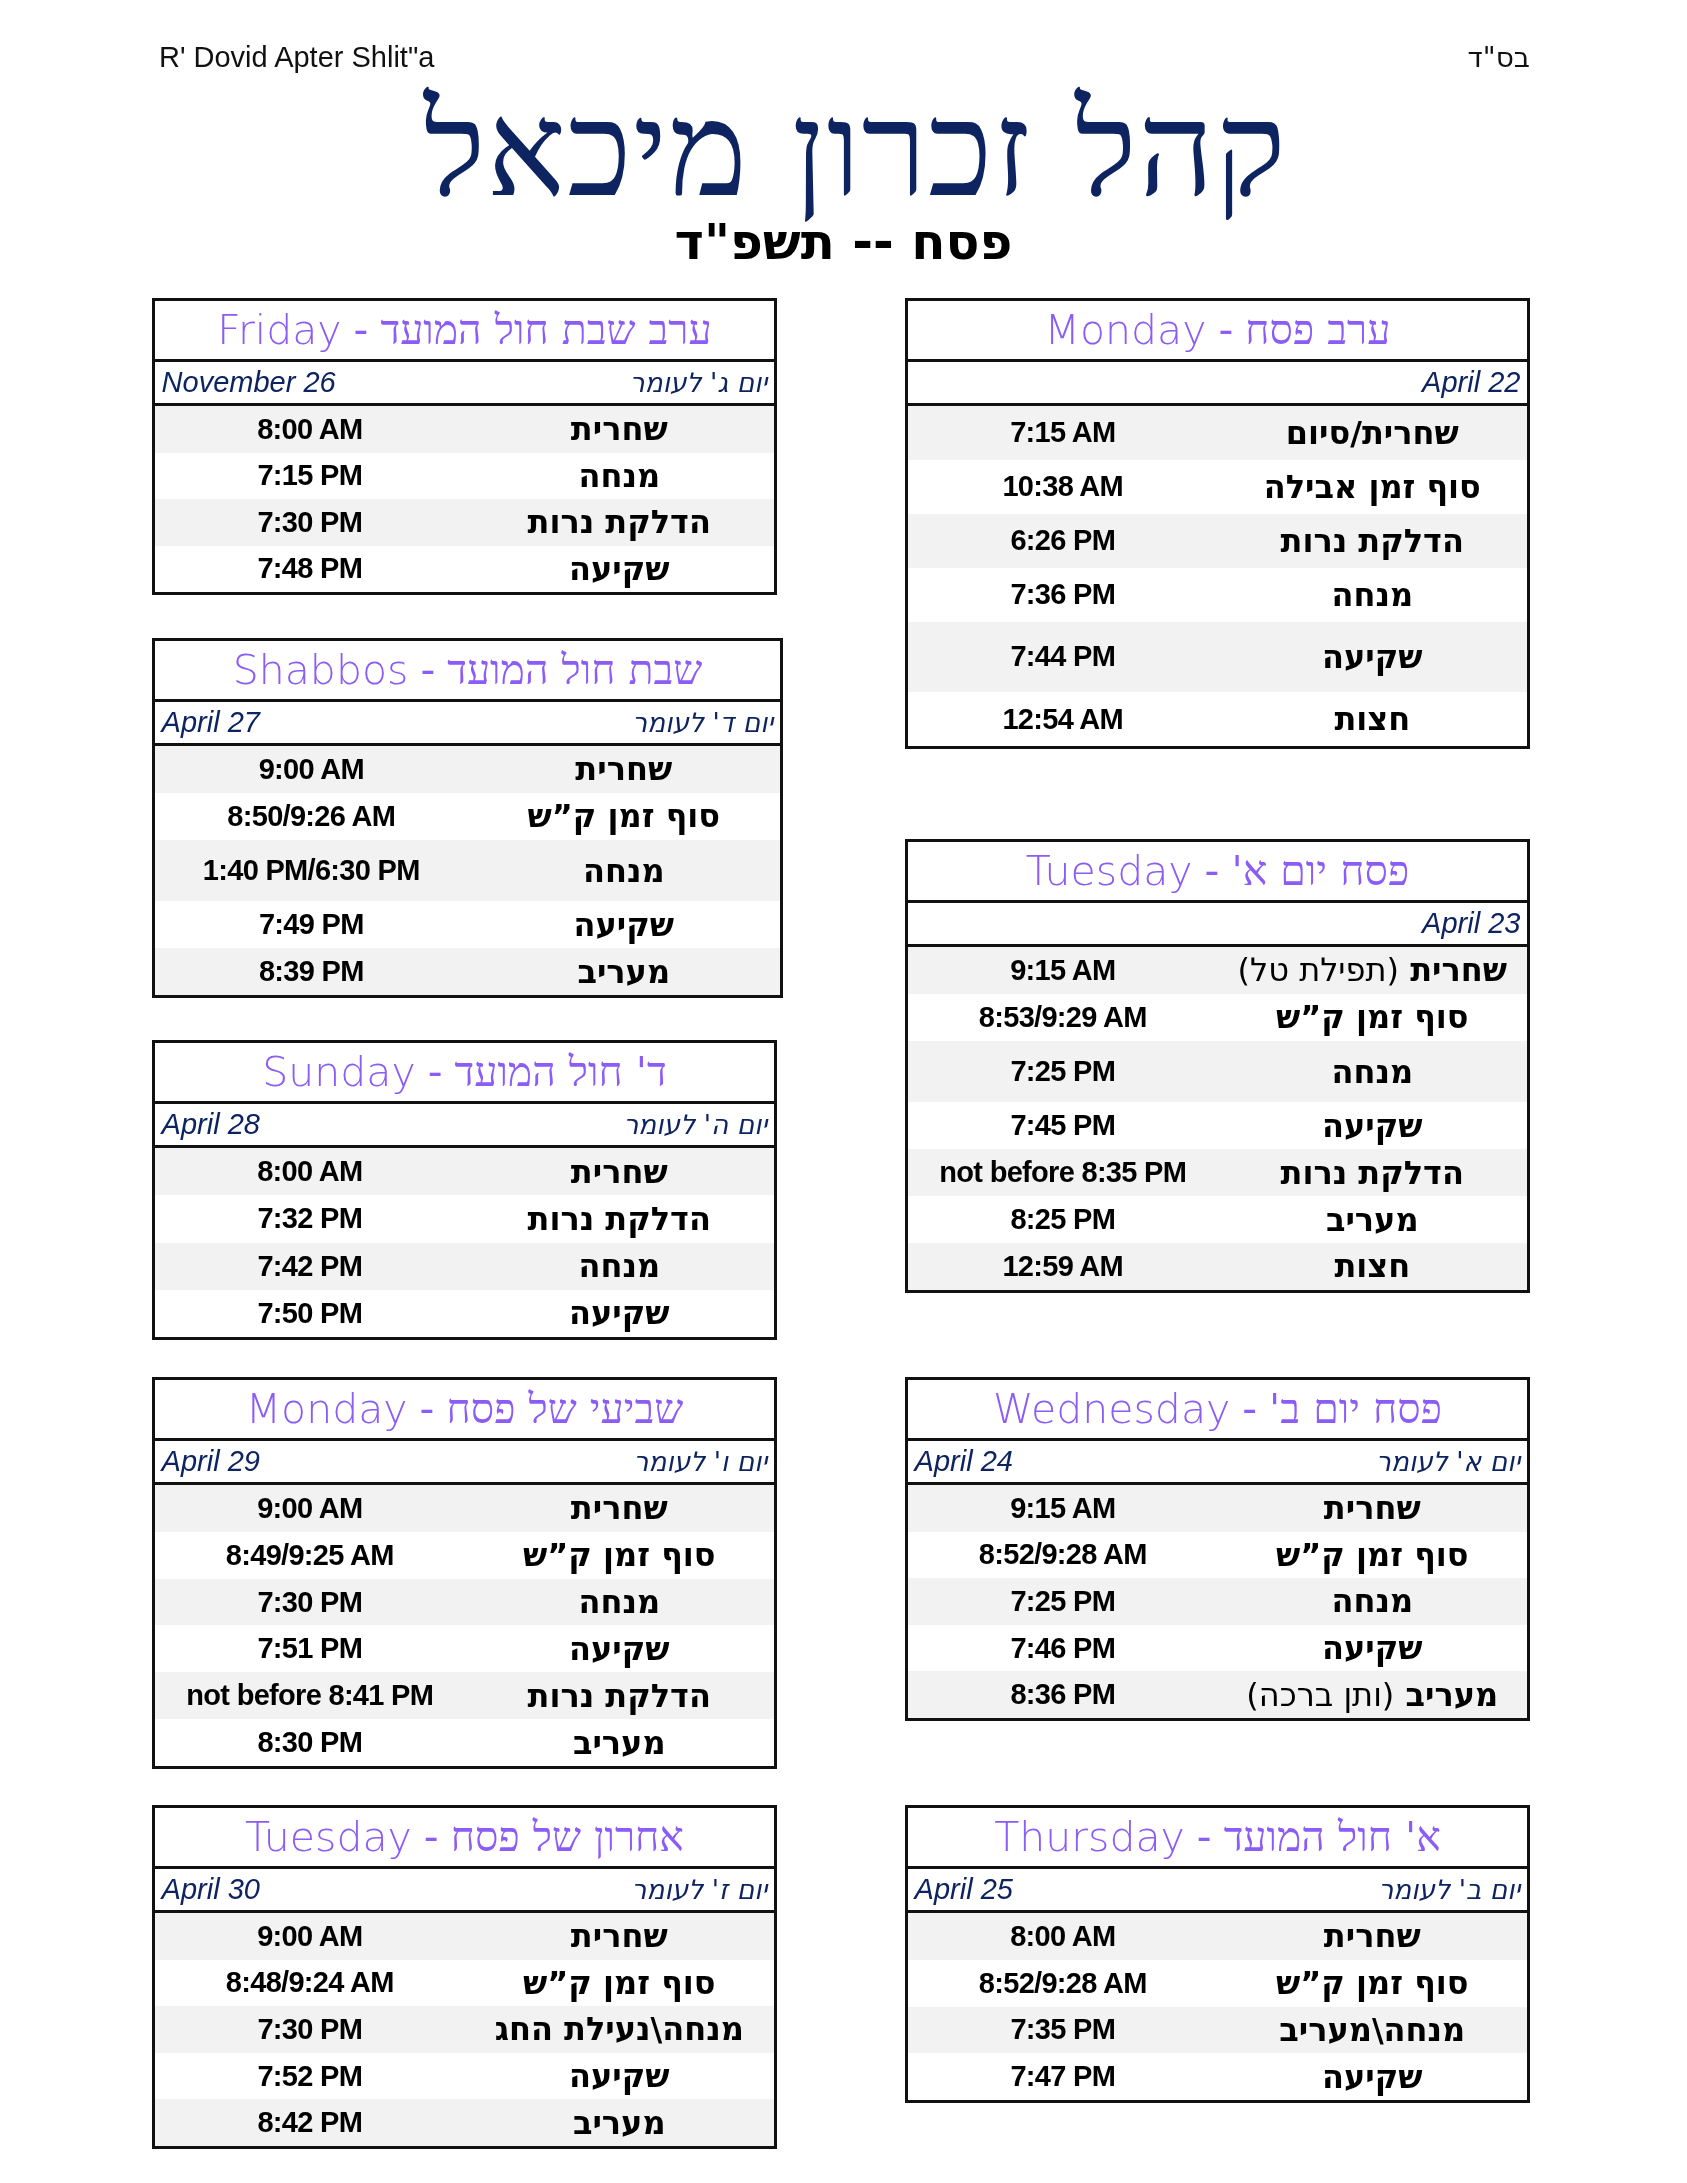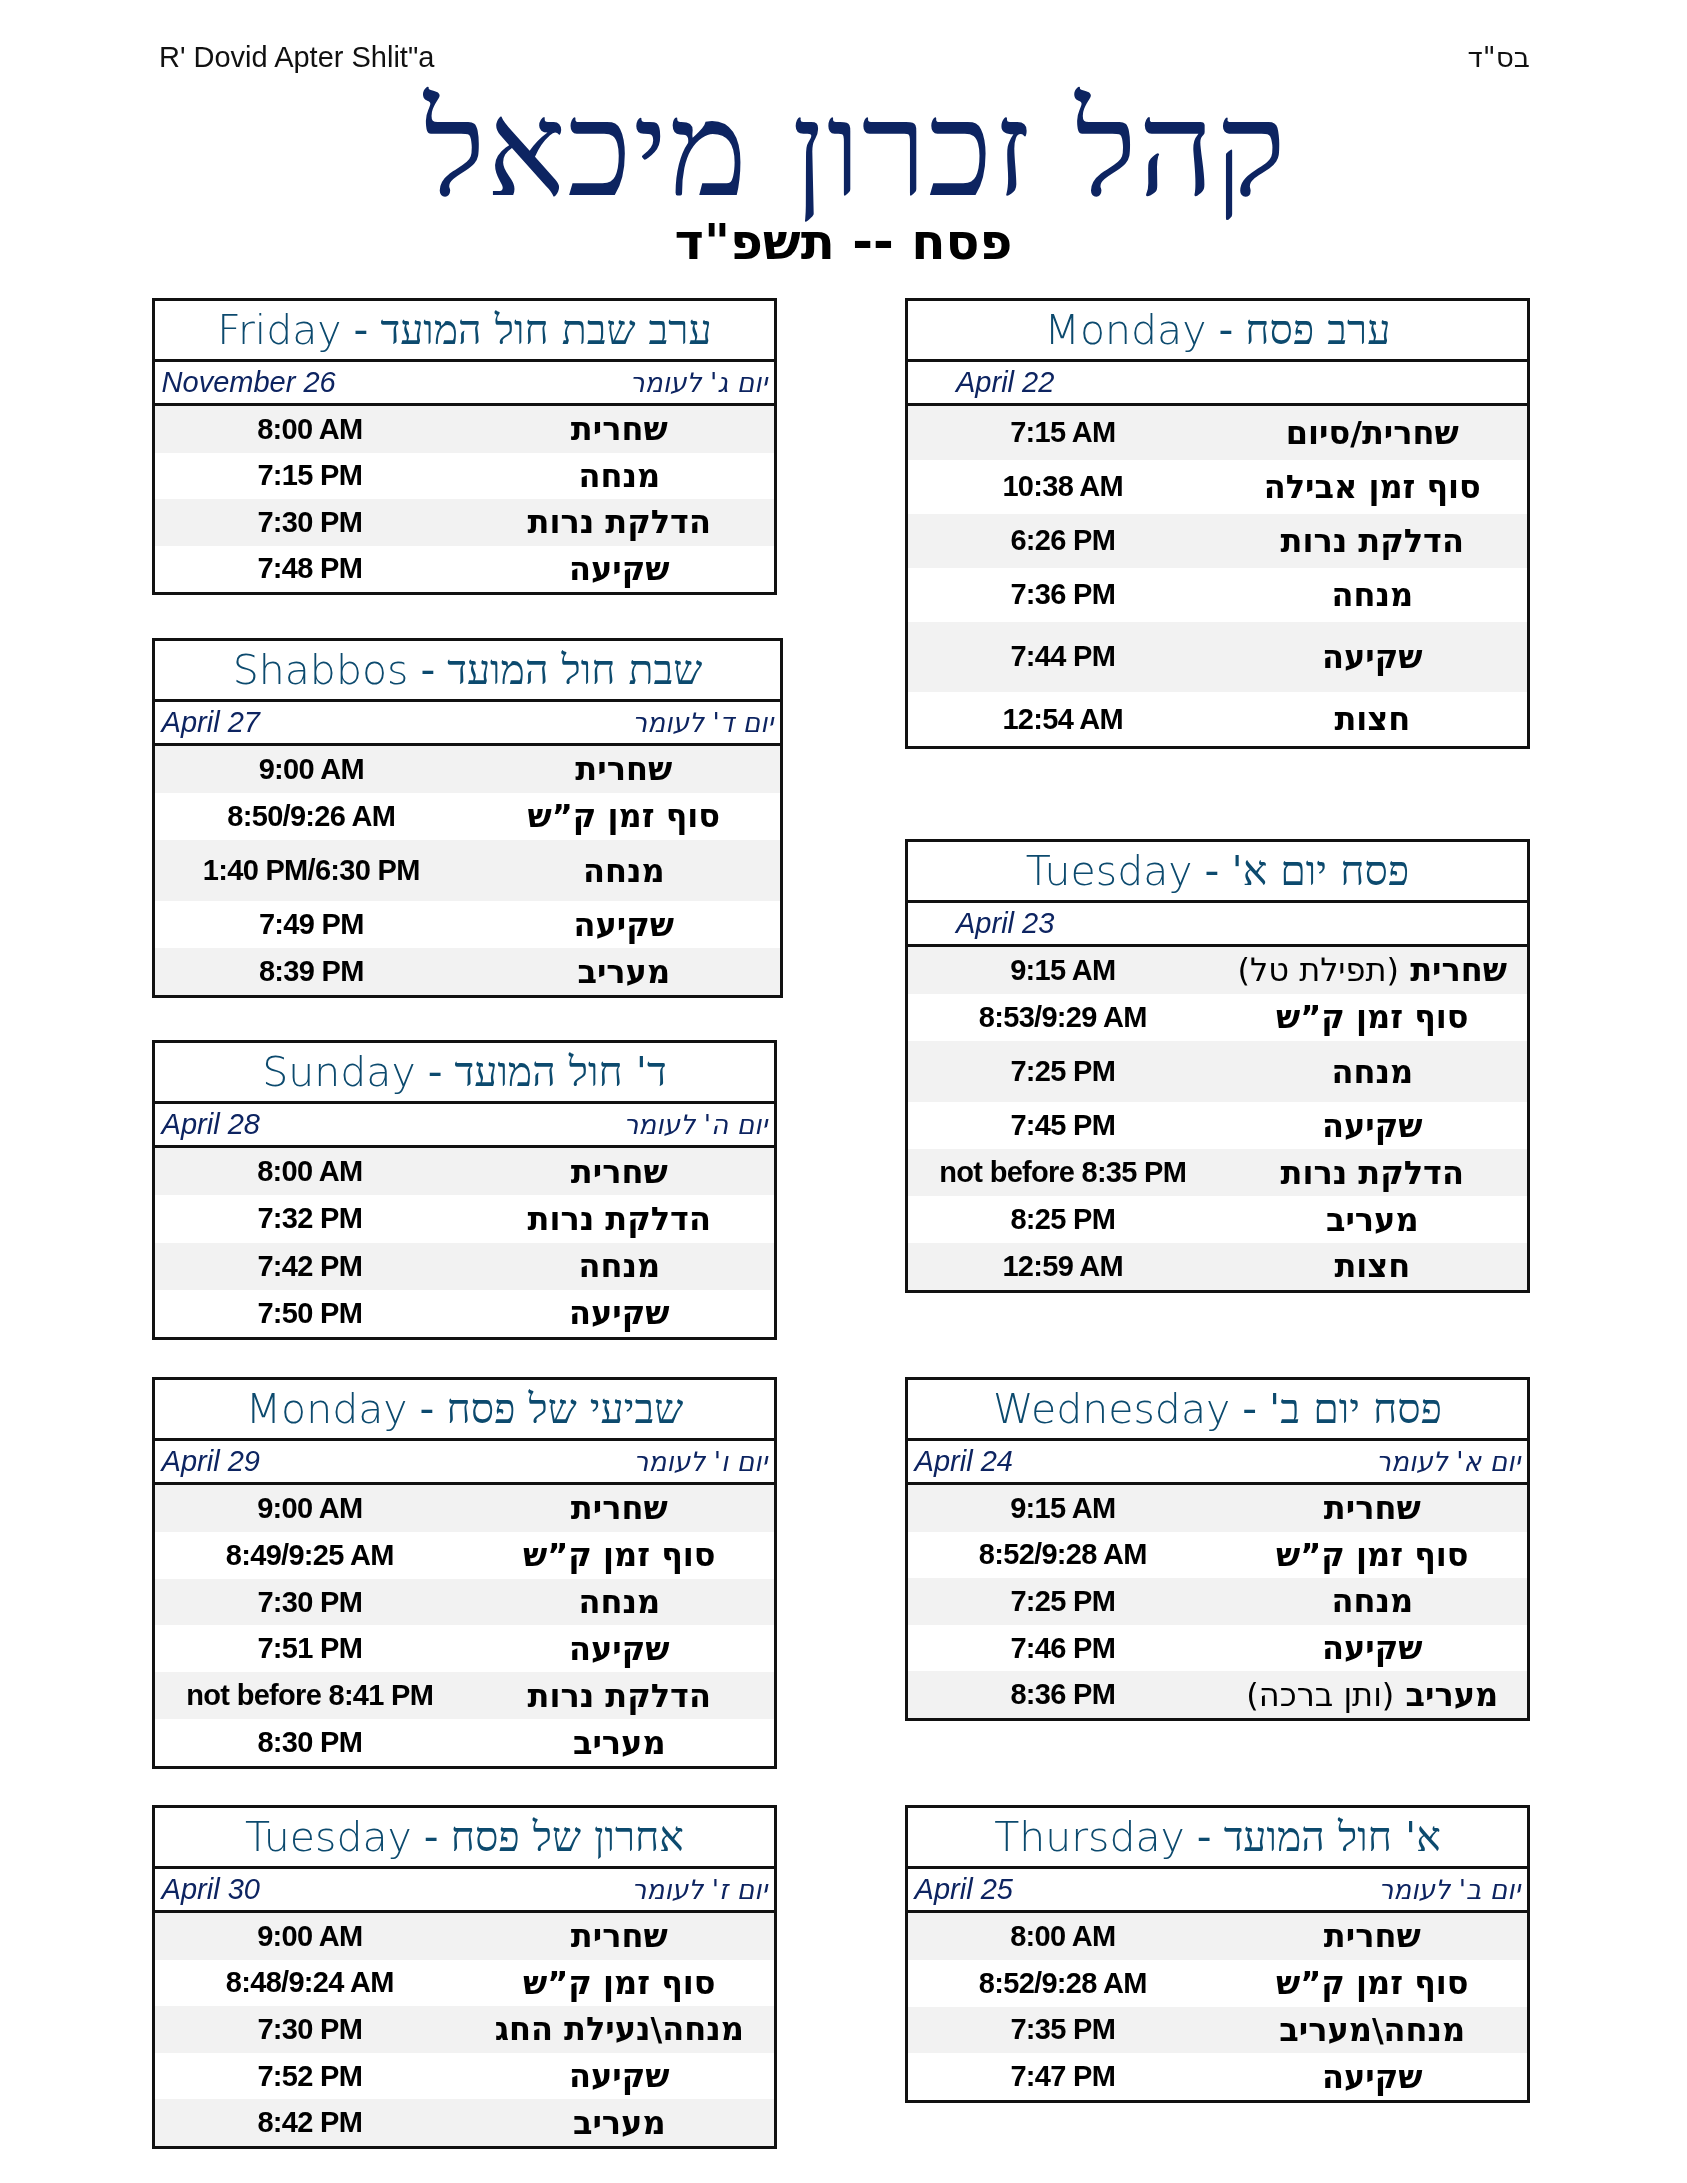--- a/index.html
+++ b/index.html
@@ -13,28 +13,28 @@
            font-family:"DejaVu Serif", serif; font-size:132px; line-height:152px;
            color:#0d2461; direction:rtl; letter-spacing:1.3px; }
   .subtitle { position:absolute; left:0; width:1687px; top:210px; text-align:center;
               font-family:"DejaVu Sans", sans-serif; font-weight:bold; font-size:50px;
               line-height:64px; direction:rtl; color:#000; }
 
   .card { position:absolute; border:3.3px solid #111; background:#fff; box-sizing:border-box;
           display:flex; flex-direction:column; }
   .card-header { border-bottom:3.3px solid #111; display:flex; align-items:center;
                  justify-content:center; height:58px; flex:none;
-                 font-size:41px; color:#0c4a6e; white-space:nowrap; }
+                 font-size:41px; color:#8b5cf6; white-space:nowrap; }
   .card-header .en { font-family:"DejaVu Sans", sans-serif; font-weight:300; }
   .card-header .sep { font-family:"DejaVu Sans", sans-serif; margin:0 12px; }
   .card-header .he { font-family:"DejaVu Serif", serif; direction:rtl; }
   .card-sub { border-bottom:3.3px solid #111; height:41px; flex:none; display:flex;
               align-items:center; justify-content:space-between; padding:0 6.6px;
               font-style:italic; color:#0d2461; font-size:29px; }
-  .card-sub.center { justify-content:flex-start;padding-left:48px; }
+  .card-sub.center { justify-content:flex-end;padding-left:48px; }
   .card-sub .date { font-family:"Liberation Sans", sans-serif; }
   .card-sub .omer { font-family:"DejaVu Sans", sans-serif; direction:rtl; font-size:26.5px; }
   .rows { flex:1; display:flex; flex-direction:column; }
   .row { flex:1; display:flex; align-items:center; }
   .row:nth-child(odd) { background:#f2f2f2; }
   .row .time { width:50%; text-align:center; font-family:"Liberation Sans", sans-serif;
                font-weight:bold; font-size:29px; letter-spacing:-0.7px; }
   .row .label { width:50%; text-align:center; direction:rtl; font-family:"DejaVu Sans", sans-serif;
                 font-weight:bold; font-size:32px; }
   .row .label .note { font-weight:normal; }

